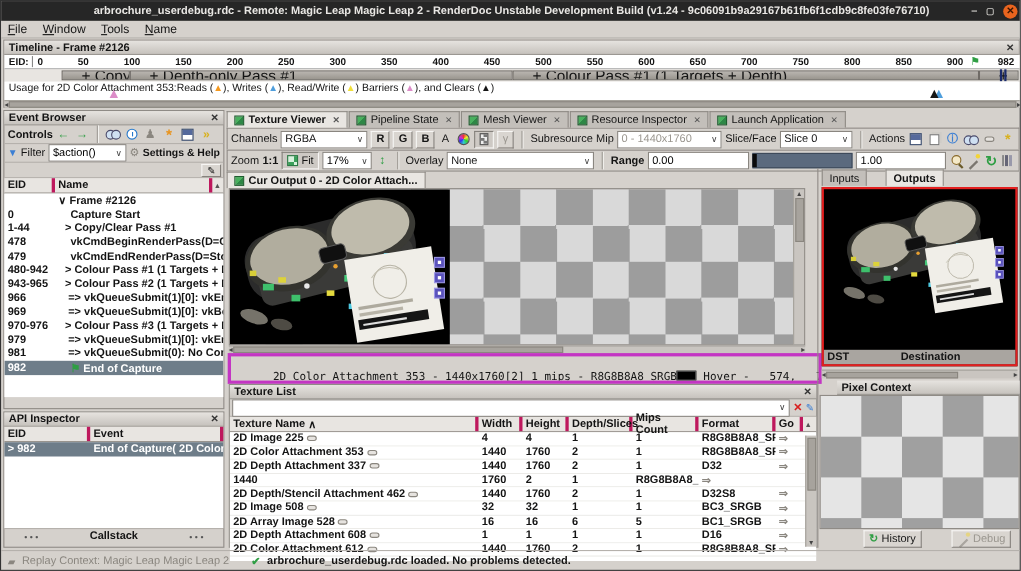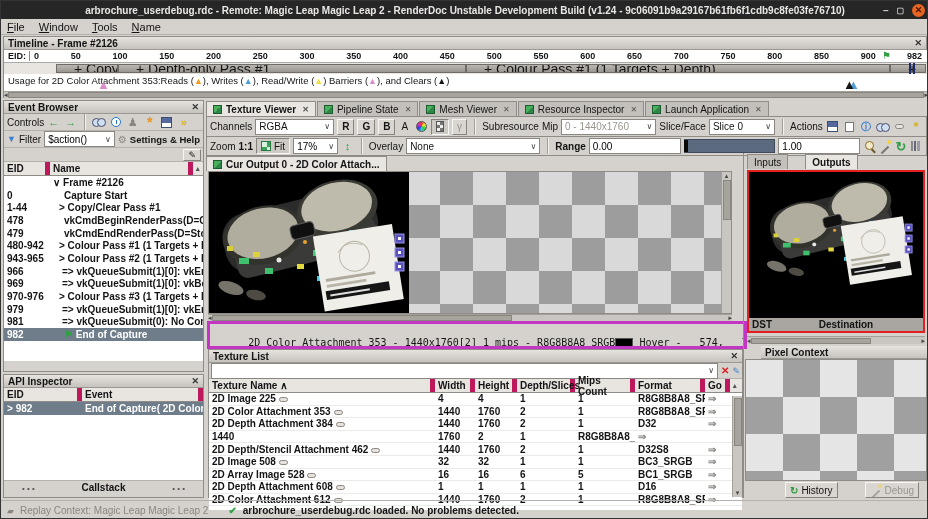--- a/index.html
+++ b/index.html
@@ -21,21 +21,21 @@
 .ptitle .x{margin-left:auto;font-size:9px;color:#333;font-weight:bold;line-height:1}
 .btn3d{background:#d9d5d0;border:1px solid;border-color:#f7f6f4 #86827d #86827d #f7f6f4;display:inline-flex;align-items:center;justify-content:center;font-size:10px;padding:0 4px;height:16px}
 .sunken{border-color:#86827d #f7f6f4 #f7f6f4 #86827d;background:#cdc9c4}
 .combo{background:#fff;border:1px solid #8a8680;height:16px;display:flex;align-items:center;padding:0 3px;font-size:10px;gap:3px}
 .combo .dd{margin-left:auto;color:#444;font-size:8px}
 .combo input{border:none;outline:none;width:100%;font:10px "Liberation Sans",sans-serif;background:transparent}
 .disabled{color:#9a968f}
 .toolsep{width:1px;height:16px;background:#a09c96;box-shadow:1px 0 0 #f3f2ef;margin:0 4px}
 
 .thead{display:grid;background:#e8e5e1;border-bottom:1px solid #8f8b86;font-size:10px;font-weight:bold;align-items:center}
-.thead>span{padding:0 3px;border-right:5px solid #be185d;height:13px;display:flex;align-items:center}
+.thead>span{padding:0 3px;border-right:3px solid #be185d;height:13px;display:flex;align-items:center}
 .trow{display:grid;font-size:10px;font-weight:bold;align-items:center;background:#fff;border-bottom:1px solid #ecebe8;height:12.6px}
 .trow>span{padding:0 3px;overflow:hidden;white-space:nowrap}
 
 .vsb{background:#c9c5c0;border-left:1px solid #a3a09a;display:flex;flex-direction:column;align-items:center;font-size:7px;color:#444}
 .vsb .thumb{width:8px;background:#a7a39d;border:1px solid #8a867f}
 .hsb{background:#c9c5c0;border-top:1px solid #a3a09a;display:flex;align-items:center;font-size:7px;color:#444}
 .hsb .thumb{height:6px;background:#a7a39d;border:1px solid #8a867f}
 
 .checker{background:repeating-conic-gradient(#9d9d9d 0% 25%,#d9d9d9 0% 50%) 0 0/66px 66px}
 .checker2{background:repeating-conic-gradient(#a0a0a0 0% 25%,#e5e5e5 0% 50%) 0 0/74px 74px}
@@ -204,21 +204,21 @@
       <span>▸</span>
     </div>
   </div>
 
   <div class="abs panel" style="left:2px;top:99px;width:201px;height:272px">
     <div class="ptitle">
       <span>Event Browser</span>
       <span class="x">✕</span>
     </div>
     <div class="flex" style="height:17px;gap:2px;padding:0 3px;border-bottom:1px solid #b5b1ac">
-      <span style="font-size:10px;font-weight:normal">Controls</span>
+      <span style="font-size:10px;font-weight:bold">Controls</span>
       <span class="ic green bold">←</span>
       <span class="ic green bold">→</span>
       <span class="toolsep"></span>
       <span class="ic">
           <span class="binoc"></span>
         </span>
       <span class="ic">
           <span class="clock"></span>
         </span>
       <span class="ic gray">♟</span>
@@ -509,21 +509,21 @@
         <div class="trow" style="grid-template-columns:226px 40px 42px 58px 60px 70px 25px">
             <span><span>2D Color Attachment 353</span><span class="linkic"></span></span>
             <span>1440</span>
             <span>1760</span>
             <span>2</span>
             <span>1</span>
             <span>R8G8B8A8_SRGB</span>
             <span class="gray">⇒</span>
           </div>
         <div class="trow" style="grid-template-columns:226px 40px 42px 58px 60px 70px 25px">
-            <span><span>2D Depth Attachment 384</span><span class="linkic"></span></span>
+            <span><span>2D Depth Attachment 337</span><span class="linkic"></span></span>
             <span>1440</span>
             <span>1760</span>
             <span>2</span>
             <span>1</span>
             <span>D32</span>
             <span class="gray">⇒</span>
           </div>
         <div class="trow" style="grid-template-columns:226px 40px 42px 58px 60px 70px 25px">
             <span>1440</span>
             <span>1760</span>

